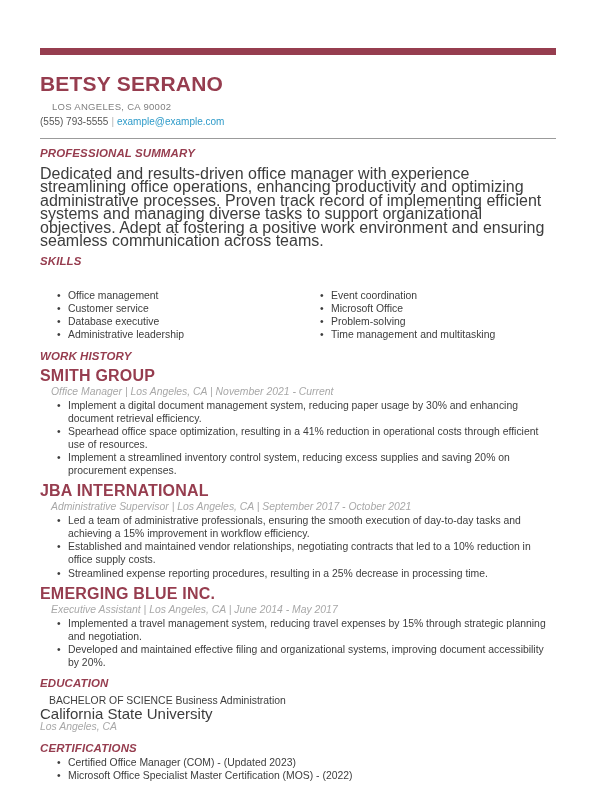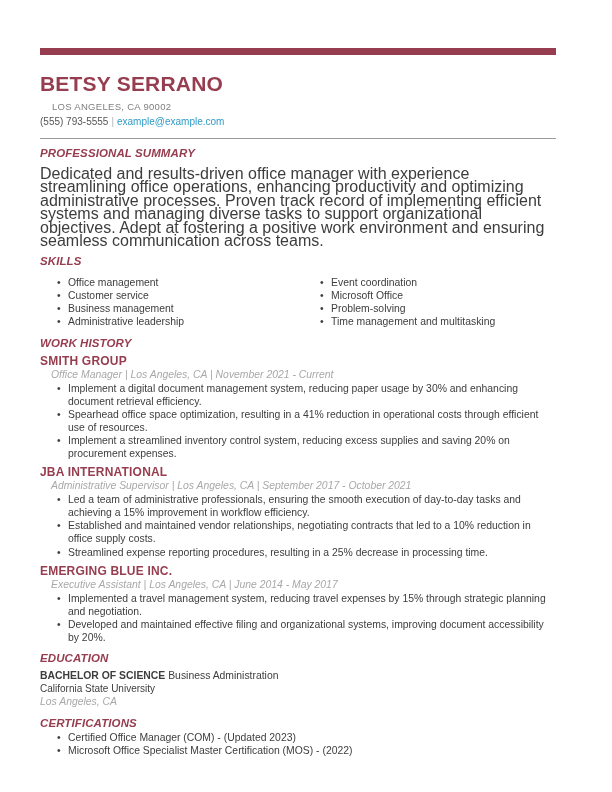--- a/index.html
+++ b/index.html
@@ -57,21 +57,21 @@
     letter-spacing: 0.1px;
   }
   .summary-text {
     margin-top: 8px;
     font-size: 16px;
     font-weight: normal;
     line-height: 13.4px;
     color: #3d3d3d;
   }
   .skills-grid {
-    margin-top: 8px;
+    margin-top: 21px;
     display: grid;
     grid-template-columns: 1fr 1fr;
     column-gap: 10px;
   }
   ul.bullet-list { list-style: none; margin-top: 2px; }
   ul.bullet-list li {
     position: relative;
     font-size: 10.4px;
     line-height: 13.1px;
     padding-left: 11px;
@@ -80,37 +80,37 @@
   }
   ul.bullet-list li::before {
     content: "\2022";
     position: absolute;
     left: 0;
     color: #3d3d3d;
   }
   .skills-grid ul.bullet-list li { line-height: 12.8px; }
   .job { margin-top: 5px; }
   .company {
-    font-size: 12px;
+    font-size: 16px;
     font-weight: bold;
     color: #963d4f;
     letter-spacing: 0.2px;
   }
   .job-meta {
     margin-top: 1px;
     font-size: 10.4px;
     font-style: italic;
     color: #a8a8a8;
     margin-left: 11px;
   }
   .job ul.bullet-list { margin-top: 2px; margin-bottom: 4px; }
   .edu-block { margin-top: 5px; }
   .edu-degree-line { font-size: 10.4px; line-height: 13.2px; color: #3d3d3d; }
-  .edu-degree { font-weight: bold; }
-  .edu-school { font-size: 10px; line-height: 13.2px; color: #3d3d3d; }
+  .edu-degree { font-weight: normal; margin-left: 9px; }
+  .edu-school { font-size: 15px; line-height: 13.2px; color: #3d3d3d; }
   .edu-location {
     font-size: 10.4px;
     line-height: 13.2px;
     font-style: italic;
     color: #a8a8a8;
   }
   .cert-list { margin-top: 3px; }
 </style>
 </head>
 <body>
@@ -134,21 +134,21 @@
     <p class="summary-text">Dedicated and results-driven office manager with experience streamlining office operations, enhancing productivity and optimizing administrative processes. Proven track record of implementing efficient systems and managing diverse tasks to support organizational objectives. Adept at fostering a positive work environment and ensuring seamless communication across teams.</p>
   </section>
 
   <section>
     <h2 class="section-title">SKILLS</h2>
     <div class="skills-grid">
       <ul class="bullet-list">
 
       <li>Office management</li>
           <li>Customer service</li>
-          <li>Business management</li>
+          <li>Database executive</li>
           <li>Administrative leadership</li>
         </ul>
       <ul class="bullet-list">
 
       <li>Event coordination</li>
           <li>Microsoft Office</li>
           <li>Problem-solving</li>
           <li>Time management and multitasking</li>
         </ul>
     </div>

